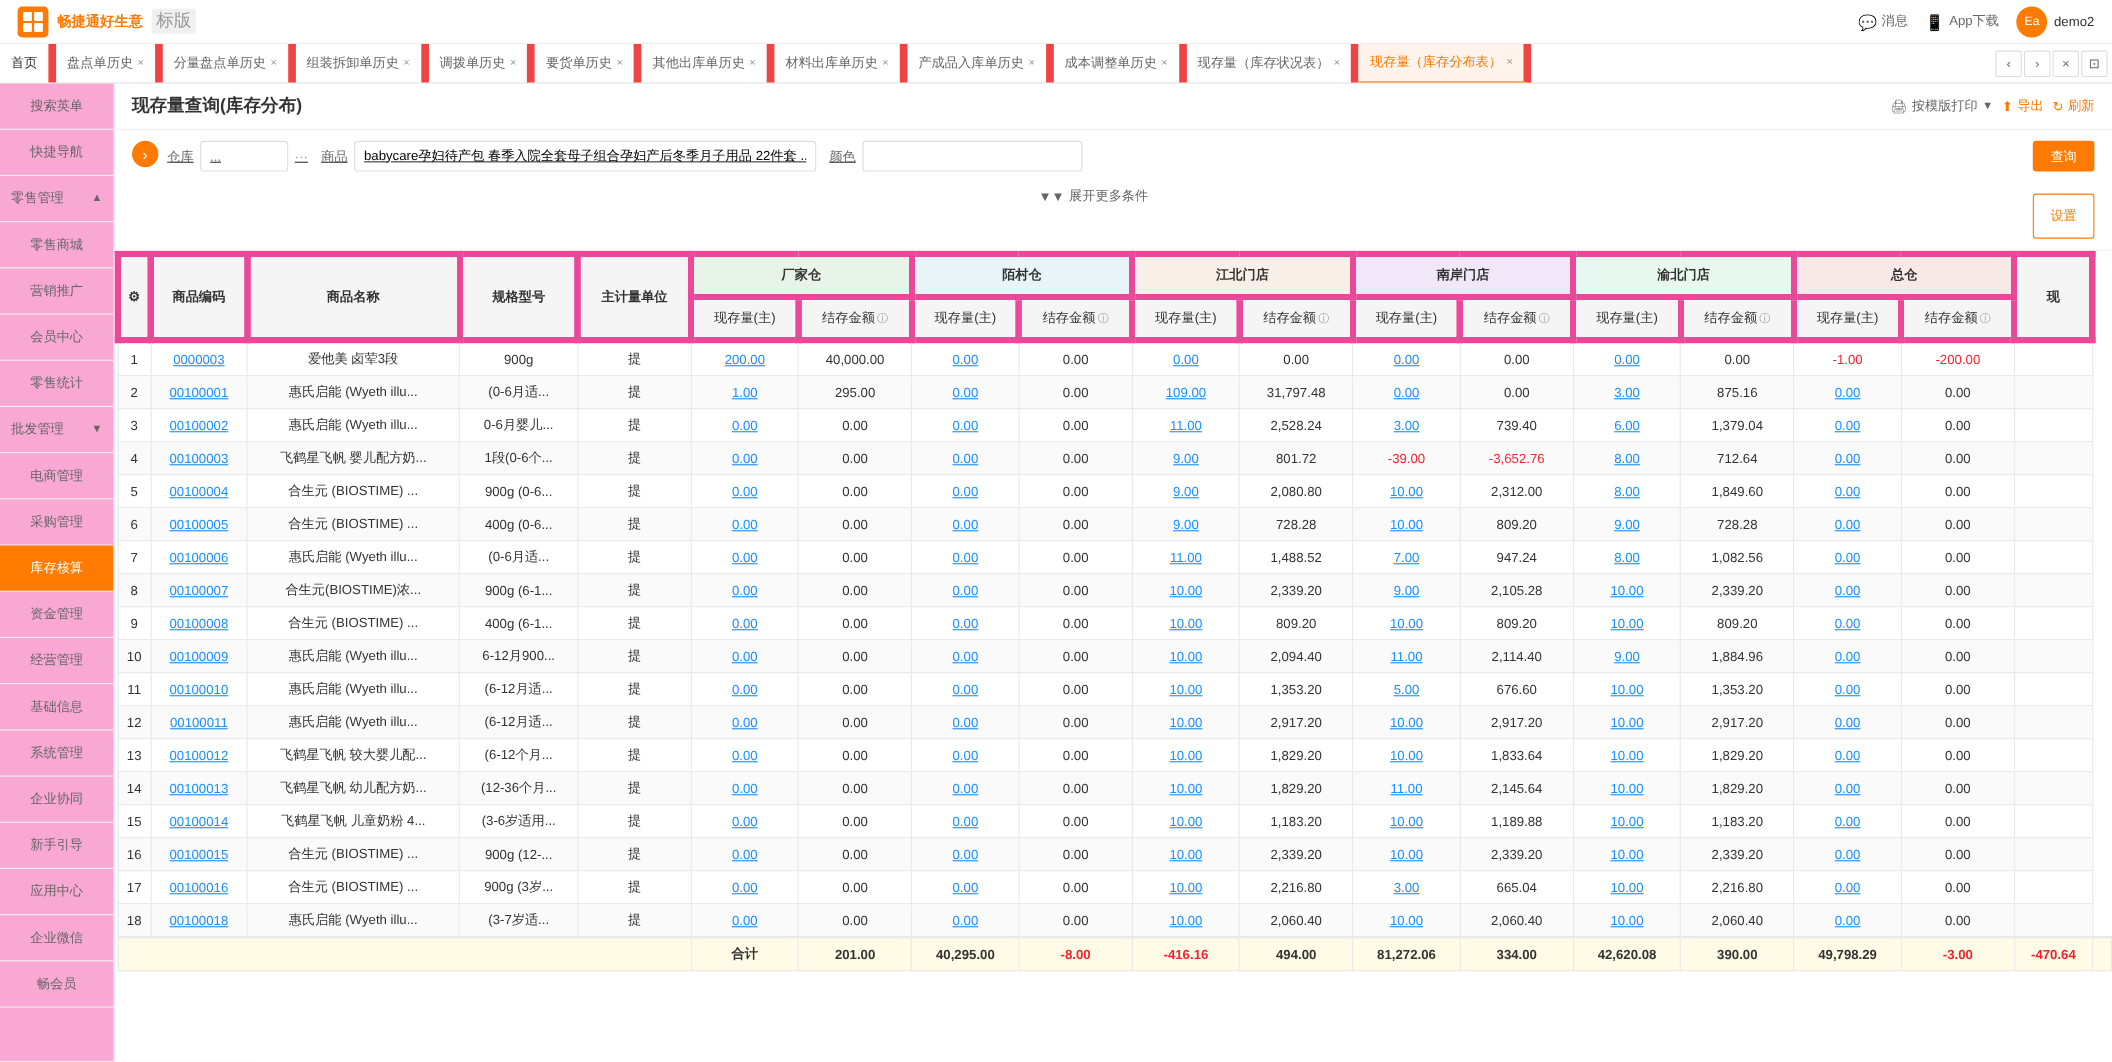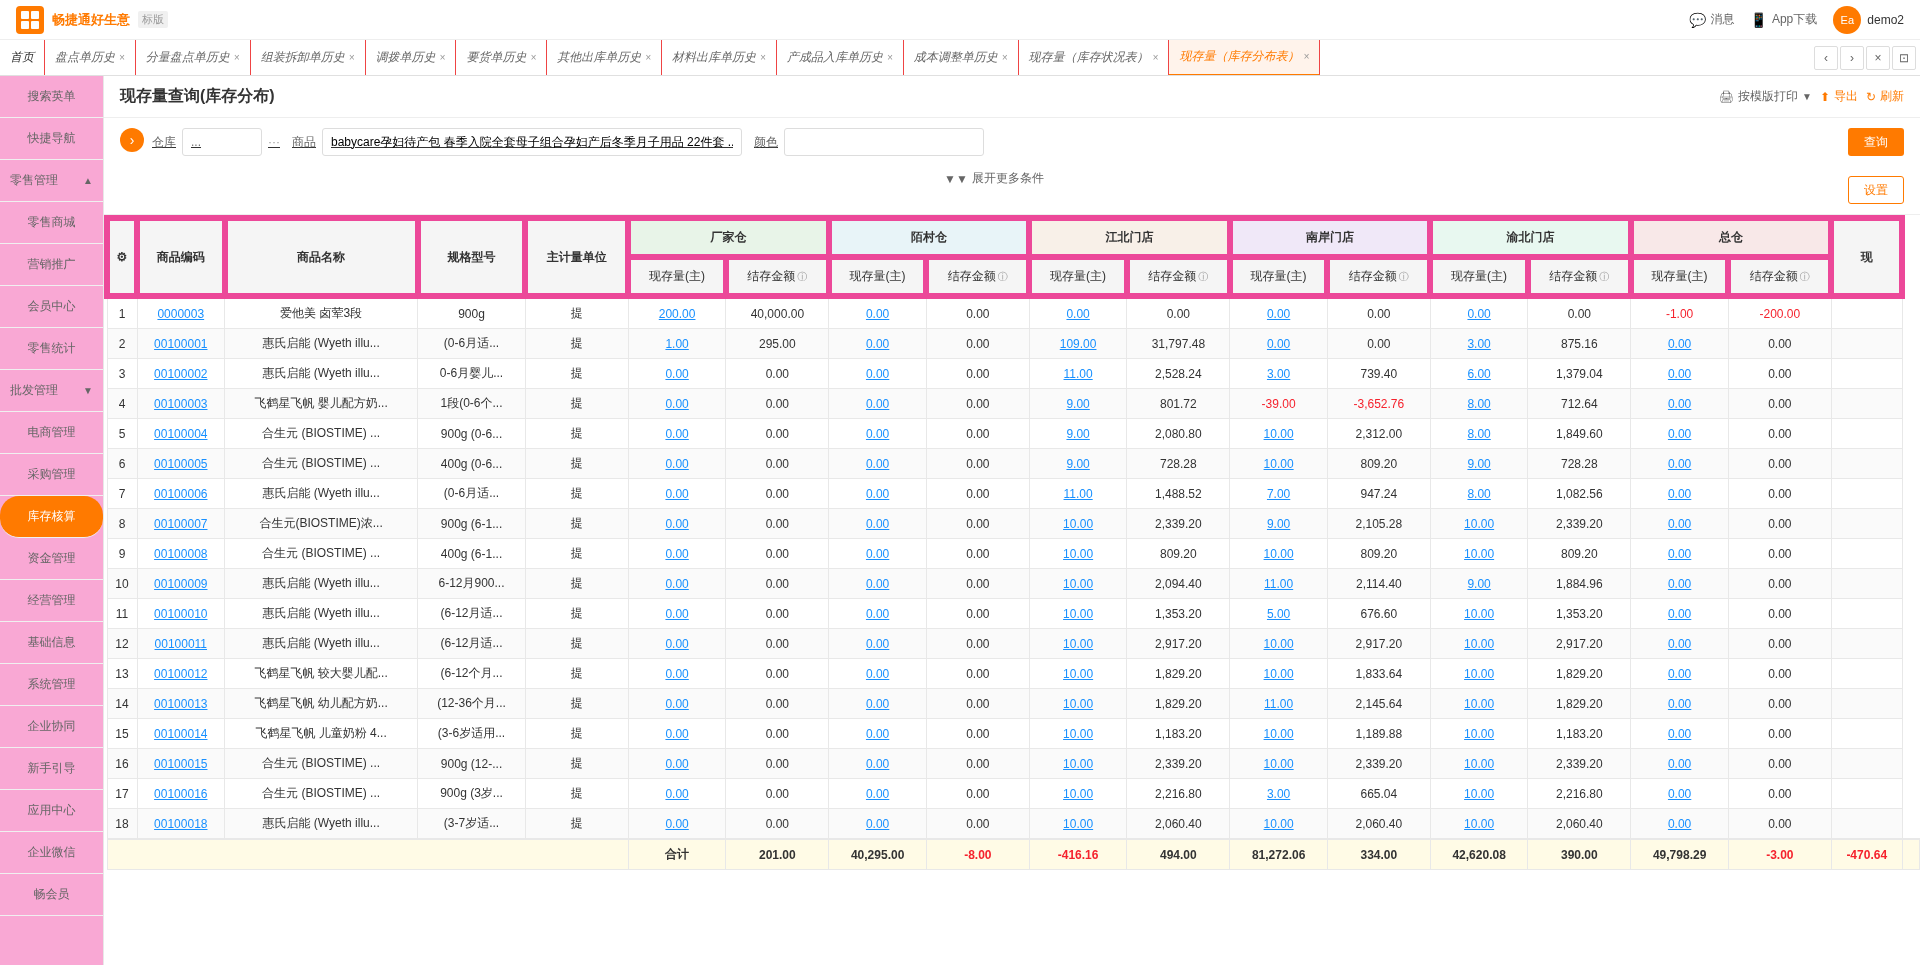--- a/index.html
+++ b/index.html
@@ -8,54 +8,54 @@
     
     .top-bar { height: 40px; background: #fff; display: flex; align-items: center; justify-content: space-between; padding: 0 16px; border-bottom: 1px solid #eee; }
     .top-bar-left { display: flex; align-items: center; gap: 8px; }
     .logo-icon { width: 28px; height: 28px; background: #ff7a00; border-radius: 4px; display: flex; align-items: center; justify-content: center; color: white; font-size: 11px; }
     .top-bar-right { display: flex; align-items: center; gap: 16px; }
     .top-bar-btn { display: flex; align-items: center; gap: 4px; cursor: pointer; color: #666; font-size: 12px; }
     .user-avatar { width: 28px; height: 28px; border-radius: 50%; background: #ff7a00; display: flex; align-items: center; justify-content: center; color: white; font-size: 11px; text-align: right; }
     
     
     .tab-bar { height: 36px; background: #fff; display: flex; align-items: center; border-bottom: 1px solid #e0e0e0; overflow: hidden; }
-    .tab-item { display: flex; align-items: center; padding: 0 10px; height: 36px; border-right: 1px solid #ef4444; white-space: nowrap; cursor: pointer; font-size: 12px; color: #666; gap: 4px; flex-shrink: 0; font-style: italic; }
+    .tab-item { display: flex; align-items: center; padding: 0 10px; height: 36px; border-right: 7px solid #ef4444; white-space: nowrap; cursor: pointer; font-size: 12px; color: #666; gap: 4px; flex-shrink: 0; }
     .tab-item.home { background: #fff; color: #333; font-weight: 500; }
     .tab-item.active { background: #fff3eb; color: #ff7a00; border-bottom: 2px solid #ff7a00; }
     .tab-item .tab-close { color: #999; font-size: 10px; cursor: pointer; }
     .tab-nav { display: flex; align-items: center; padding: 0 4px; gap: 2px; margin-left: auto; }
     .tab-nav-btn { width: 24px; height: 24px; display: flex; align-items: center; justify-content: center; cursor: pointer; color: #666; border: 1px solid #ddd; border-radius: 2px; font-size: 12px; }
     
     
     .main-layout { display: flex; height: calc(965px - 76px); }
     
     
     .sidebar { width: 104px; background: #f9a8d4; border-right: 1px solid #e8e8e8; display: flex; flex-direction: column; overflow-y: auto; flex-shrink: 0; }
     .sidebar-item { padding: 12px 8px; text-align: center; cursor: pointer; color: #666; font-size: 12px; border-bottom: 1px solid #f0f0f0; }
-    .sidebar-item.active { background: #ff7a00; color: white; border-radius: 19px; }
+    .sidebar-item.active { background: #ff7a00; color: white; }
     .sidebar-item.has-sub { display: flex; justify-content: space-between; align-items: center; padding: 12px 10px; }
     .sidebar-item .sub-arrow { font-size: 10px; }
     
     
     .content-area { flex: 1; overflow: hidden; display: flex; flex-direction: column; }
     
     
     .page-header { background: #fff; padding: 10px 16px; display: flex; align-items: center; justify-content: space-between; border-bottom: 1px solid #eee; }
     .page-title { font-size: 16px; font-weight: 600; color: #333; }
     .page-actions { display: flex; align-items: center; gap: 8px; }
     .page-action-btn { display: flex; align-items: center; gap: 4px; color: #666; font-size: 12px; cursor: pointer; }
     .filter-row { display: flex; align-items: center; gap: 12px; flex-wrap: wrap; }
     .filter-item { display: flex; align-items: center; gap: 6px; text-decoration: underline; }
     .filter-label { color: #666; font-size: 12px; white-space: nowrap; }
     .filter-input { height: 28px; border: 1px solid #ddd; border-radius: 3px; padding: 0 8px; font-size: 12px; min-width: 80px; }
     .filter-input-wide { min-width: 400px; }
     .filter-more { display: flex; align-items: center; justify-content: center; gap: 4px; color: #666; cursor: pointer; font-size: 12px; margin-top: 6px; }
     .expand-btn-orange { width: 24px; height: 24px; background: #ff7a00; border-radius: 50%; display: flex; align-items: center; justify-content: center; color: white; font-size: 14px; cursor: pointer; margin-right: 8px; }
     .query-btn { background: #ff7a00; color: white; border: none; border-radius: 3px; padding: 5px 16px; font-size: 12px; cursor: pointer; height: 28px; }
-    .setting-btn { background: #fff; color: #ff7a00; border: 1px solid #ff7a00; border-radius: 3px; padding: 5px 12px; font-size: 12px; cursor: pointer; height: 28px; }
+    .setting-btn { background: #fff; color: #ff7a00; border: 1px solid #ff7a00; border-radius: 3px; padding: 5px 12px; font-size: 12px; cursor: pointer; height: 41px; }
     .filter-dots { color: #999; cursor: pointer; }
     
     
     .table-container { flex: 1; overflow: auto; background: #fff; margin: 0; }
     table { width: 100%; border-collapse: collapse; font-size: 12px; }
     thead th { background: #f5f5f5; padding: 8px 6px; border: 6px solid #ec4899; font-weight: 600; color: #333; white-space: nowrap; text-align: center; position: sticky; top: 0; z-index: 2; }
     thead th.sub-header { font-weight: normal; }
     tbody td { padding: 6px 6px; border: 1px solid #e8e8e8; text-align: center; white-space: nowrap; color: #333; }
     tbody tr:nth-child(even) { background: #fafafa; }
     .num-link { color: #1890ff; text-decoration: underline; cursor: pointer; }
@@ -81,21 +81,21 @@
   <div class="top-bar-left">
     <div class="logo-icon">
       <svg width="18" height="18" viewBox="0 0 18 18" fill="none">
         <rect width="8" height="8" fill="white" rx="1"></rect>
         <rect x="10" width="8" height="8" fill="white" rx="1"></rect>
         <rect y="10" width="8" height="8" fill="white" rx="1"></rect>
         <rect x="10" y="10" width="8" height="8" fill="white" rx="1"></rect>
       </svg>
     </div>
     <span style="color:#ff7a00;font-weight:bold;font-size:13px;">畅捷通好生意</span>
-    <span style="color:#999;font-size:11px;background:#f0f0f0;padding:1px 4px;border-radius:2px;">标版</span>
+    <span style="color:#999;font-size:16px;background:#f0f0f0;padding:1px 4px;border-radius:2px;">标版</span>
   </div>
   <div class="top-bar-right">
     <div class="top-bar-btn">
       <span style="font-size:14px;">💬</span>
       <span>消息</span>
     </div>
     <div class="top-bar-btn">
       <span style="font-size:14px;">📱</span>
       <span>App下载</span>
     </div>

